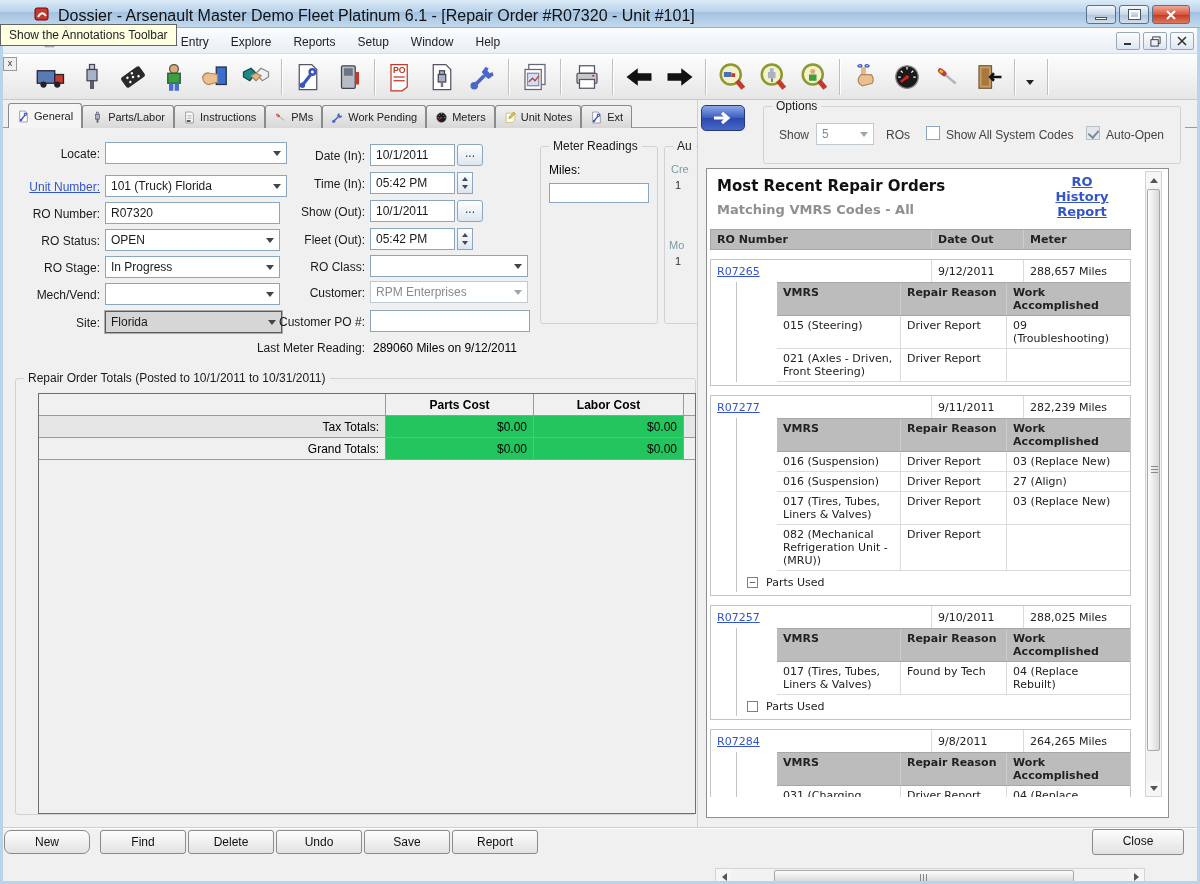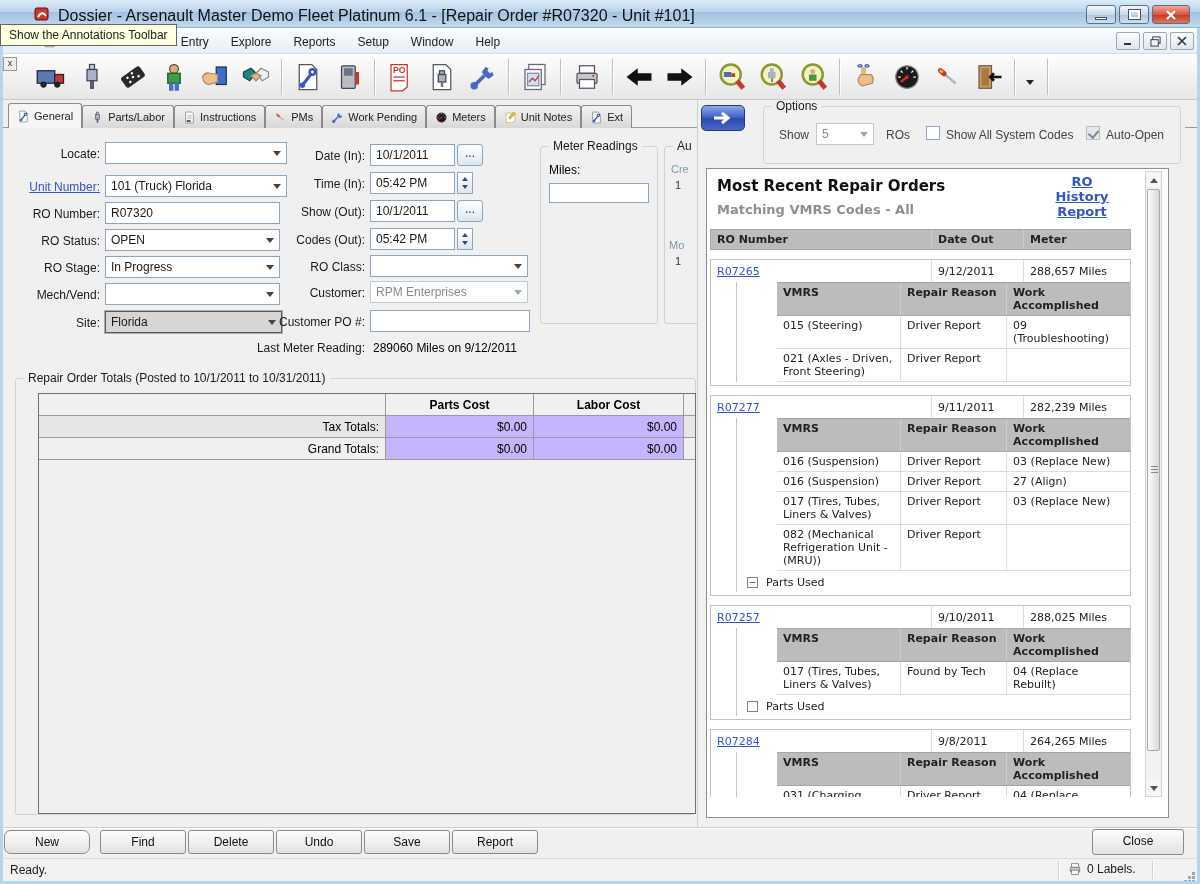--- a/index.html
+++ b/index.html
@@ -61,21 +61,21 @@
   .audit-lab{position:absolute;font-size:11px;color:#7a9aa8;}
   .audit-val{position:absolute;font-size:11px;color:#333;}
 
   
   .tt{position:absolute;left:38px;top:393px;width:658px;height:421px;border:1px solid #707070;background:#f0f0f0;z-index:2;}
   .tt-row{display:flex;height:22px;border-bottom:1px solid #9a9a9a;font-size:12px;}
   .tt-row .h{font-weight:bold;justify-content:center;}
   .tt-c{display:flex;align-items:center;border-right:1px solid #9a9a9a;padding:0 6px;}
   .w0{width:347px;justify-content:flex-end;}
   .w1{width:148px;}.w2{width:150px;}
-  .val{background:#c4b5fd;justify-content:flex-end;}
+  .val{background:#22c55e;justify-content:flex-end;}
 
   
   .right-panel{position:absolute;left:697px;top:100px;width:488px;height:727px;background:#f0f0f0;border-left:1px solid #cfcfcf;z-index:5;}
   .go-btn{position:absolute;left:3px;top:5px;width:44px;height:26px;border-radius:5px;border:1px solid #223a7a;background:linear-gradient(#8ea8e8,#3a5cc0 50%,#2a4aae 51%,#4a66c8);display:flex;align-items:center;justify-content:center;}
   .opts{left:65px;top:6px;width:418px;height:58px;text-align:right;}
   .opt-lab{position:absolute;font-size:12px;color:#444;}
   .cb{position:absolute;width:14px;height:14px;background:#fff;border:1px solid #8ba6bd;}
   .cb.checked::after{content:"";position:absolute;left:3px;top:1px;width:5px;height:8px;border:solid #7a8a9a;border-width:0 2px 2px 0;transform:rotate(40deg);}
   .cb.disabled{background:#e4e8ec;border-color:#b8c0c8;}
   .list-panel{position:absolute;left:8px;top:68px;width:463px;height:650px;background:#fff;border:1px solid #8f8f8f;font-family:"DejaVu Sans",sans-serif;}
@@ -492,21 +492,21 @@
       <span class="tri-up"></span>
       <span class="tri-dn"></span>
     </div>
 
   <span class="flabel" style="left:270px;top:205px;width:95px">Show (Out):</span>
   <div class="textbox" style="left:370px;top:200px;width:85px">
       <span>10/1/2011</span>
     </div>
   <div class="dots-btn" style="left:457px;top:200px">...</div>
 
-  <span class="flabel" style="left:270px;top:233px;width:95px">Codes (Out):</span>
+  <span class="flabel" style="left:270px;top:233px;width:95px">Fleet (Out):</span>
   <div class="textbox" style="left:370px;top:228px;width:85px">
       <span>05:42 PM</span>
     </div>
   <div class="spin" style="left:457px;top:228px">
       <span class="tri-up"></span>
       <span class="tri-dn"></span>
     </div>
 
   <span class="flabel" style="left:270px;top:260px;width:95px">RO Class:</span>
   <div class="combo" style="left:370px;top:255px;width:158px">
@@ -751,31 +751,17 @@
   <div id="footer-buttons">
       <div class="pbtn" style="left: 4px; border-radius: 7px;">New</div>
       <div class="pbtn" style="left: 100px;">Find</div>
       <div class="pbtn" style="left: 188px;">Delete</div>
       <div class="pbtn" style="left: 276px;">Undo</div>
       <div class="pbtn" style="left: 364px;">Save</div>
       <div class="pbtn" style="left: 452px;">Report</div>
     </div>
   <div class="pbtn close-btn">Close</div>
 
-  <div class="statusbar">
-    <span class="status-ready">Ready.</span>
-    <span class="ssep" style="left:1058px"></span>
-    <div class="status-labels">
-      <svg viewBox="0 0 24 24" width="14" height="14">
-          <rect x="6" y="3" width="12" height="6" fill="#fff" stroke="#556"></rect>
-          <rect x="4" y="9" width="16" height="8" rx="1" fill="#c8c8c8" stroke="#556"></rect>
-          <rect x="6" y="14" width="12" height="7" fill="#fff" stroke="#556"></rect>
-        </svg>
-      <span>0 Labels.</span>
-    </div>
-    <span class="ssep" style="left:1152px"></span>
-    <span class="rgrip"></span>
-  </div>
 
   <div class="edge l"></div>
   <div class="edge r"></div>
   <div class="edge b"></div>
 </div>
 
 </body></html>

